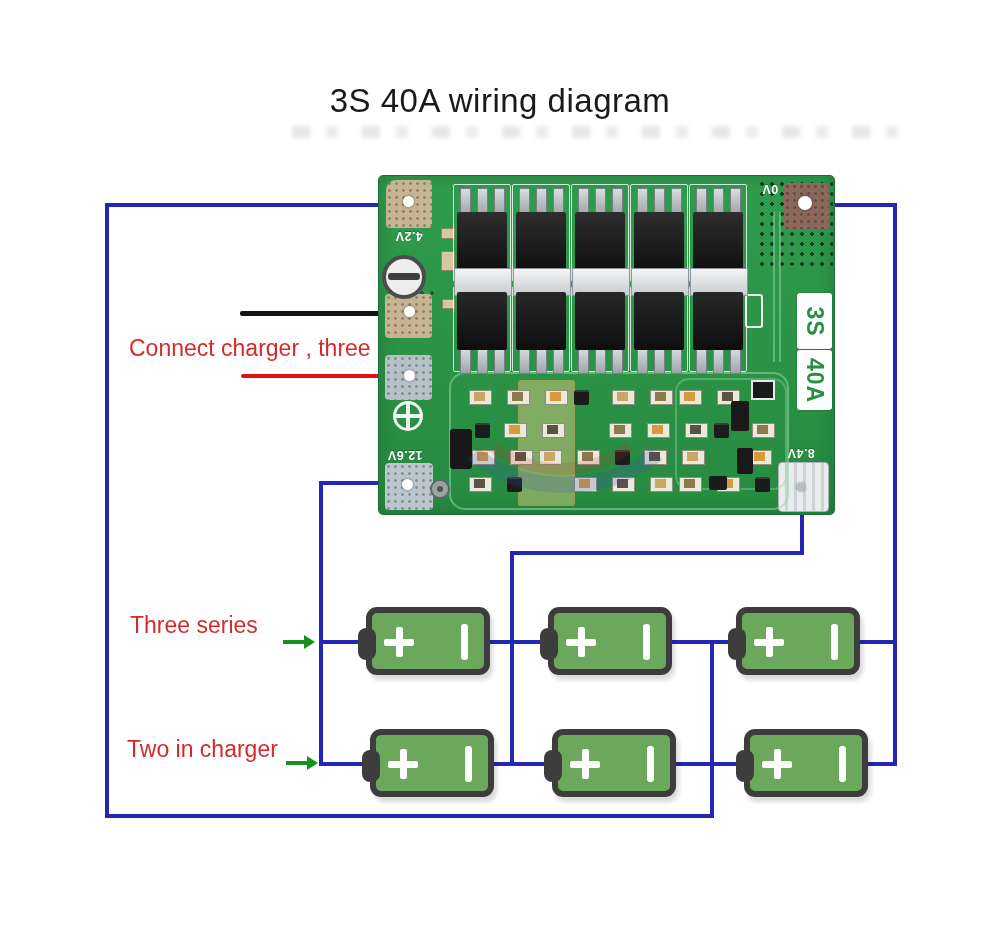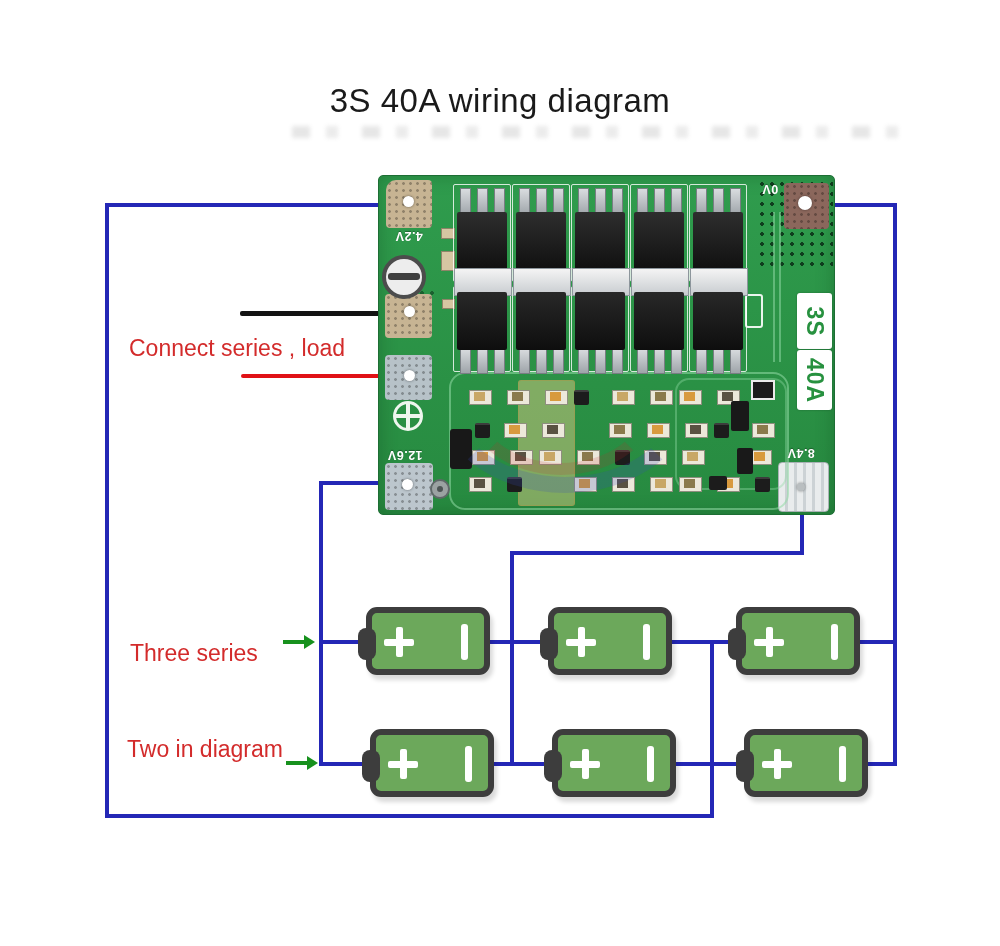--- a/index.html
+++ b/index.html
@@ -259,24 +259,24 @@
   <div class="plus-sym"></div>
   <div class="via"></div>
 
   <div class="pad-dot" style="left:403px;top:196px;"></div>
   <div class="pad-dot" style="left:404px;top:306px;"></div>
   <div class="pad-dot" style="left:404px;top:370px;"></div>
   <div class="pad-dot" style="left:402px;top:479px;"></div>
   <div class="pad-dot" style="left:798px;top:196px;width:14px;height:14px;"></div>
   <div class="pad-dot" style="left:797px;top:483px;width:8px;height:8px;background:#b9bec0;"></div>
 
-  <div class="red-label" style="left:129px;top:335px;">Connect series , load</div>
-  <div class="red-label" style="left:130px;top:640px;">Three series</div>
+  <div class="red-label" style="left:129px;top:335px;">Connect charger , three</div>
+  <div class="red-label" style="left:130px;top:612px;">Three series</div>
   <div class="red-label" style="left:127px;top:736px;">
-    <div>Two in diagram</div>
+    <div>Two in charger</div>
   </div>
   <div class="arrow" style="left:283px;top:640px;width:22px;"></div>
   <div class="arrow" style="left:286px;top:761px;width:22px;"></div>
 
   <div class="battery" style="left:366px;top:607px;">
     <div class="bat-nub"></div>
     <div class="bat-plus"></div>
     <div class="bat-minus"></div>
   </div>
   <div class="battery" style="left:548px;top:607px;">

